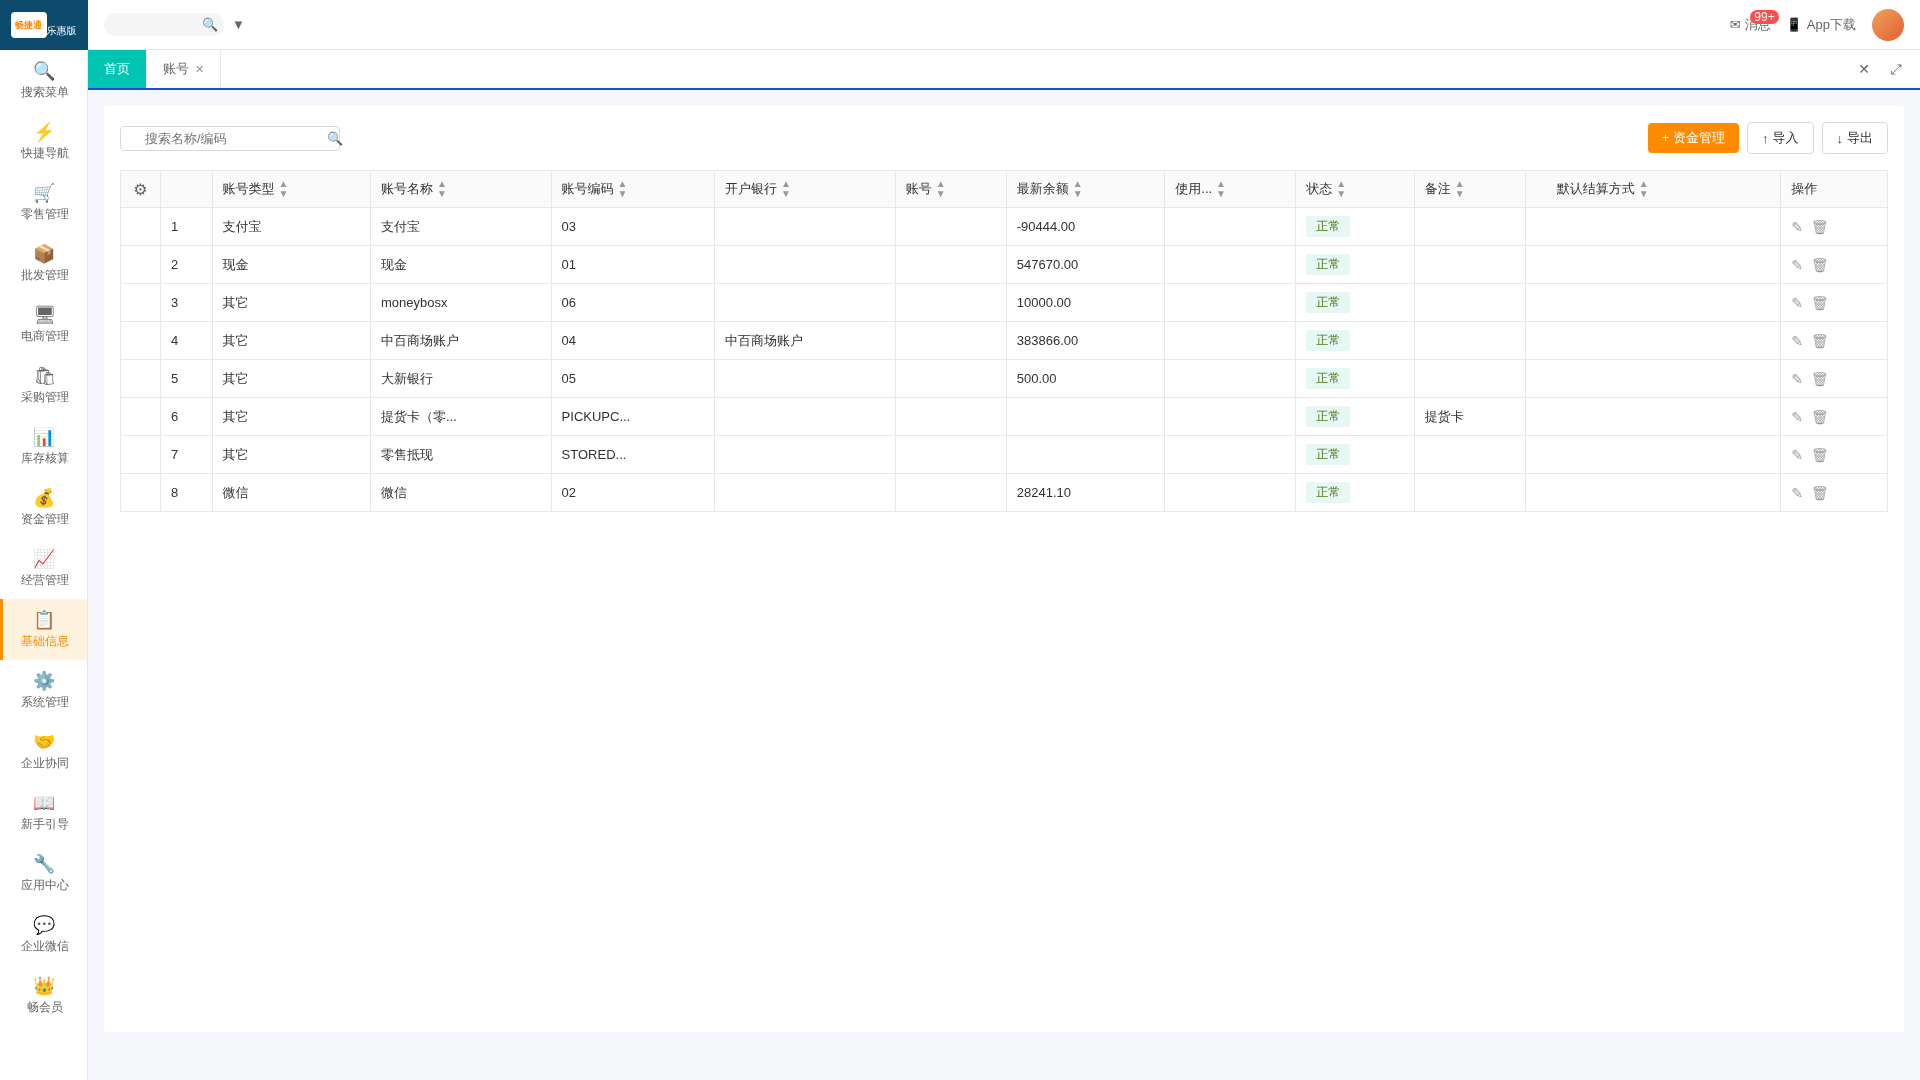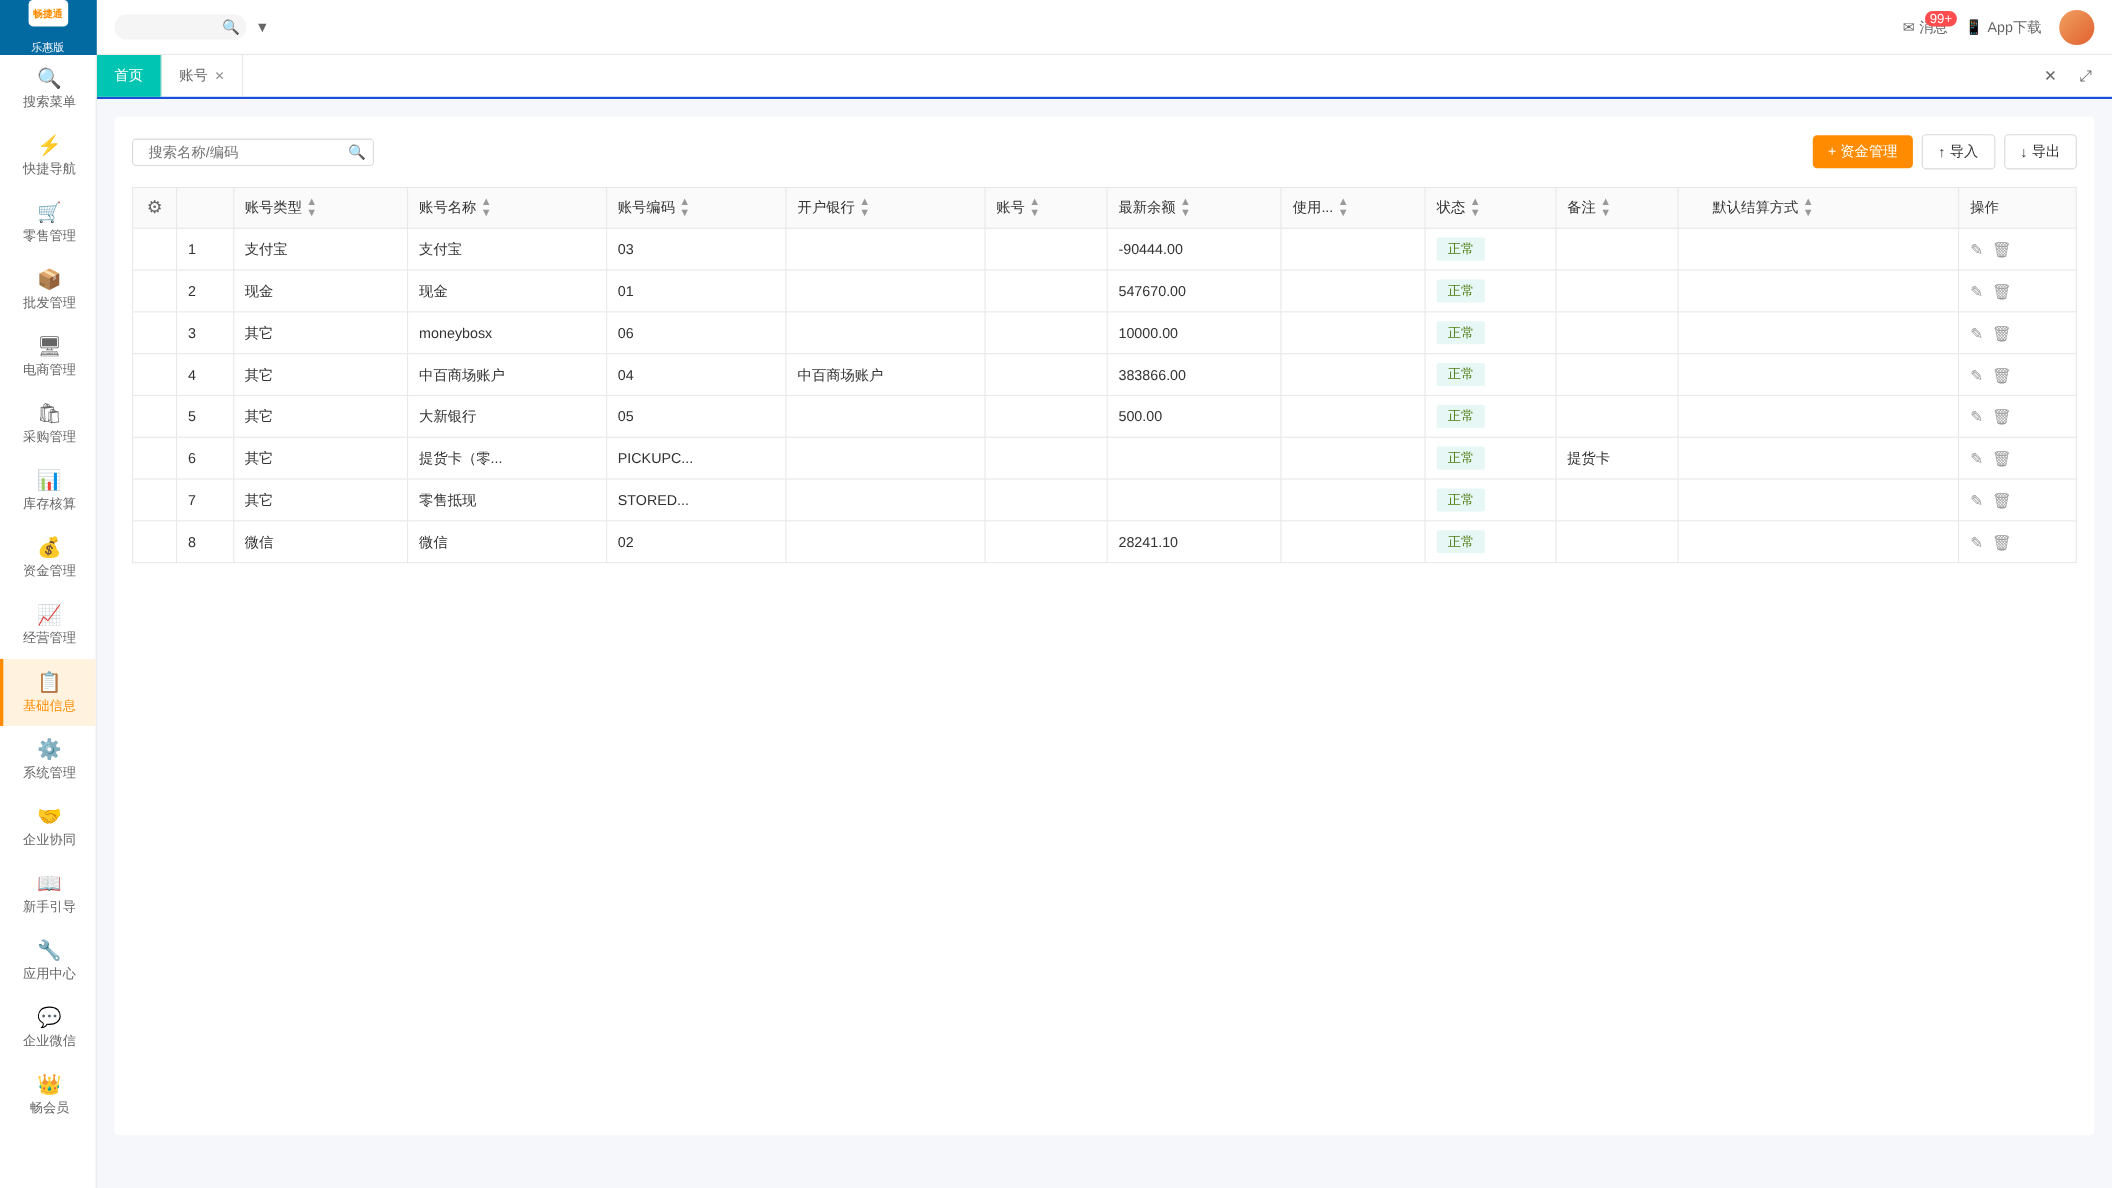--- a/index.html
+++ b/index.html
@@ -11,25 +11,25 @@
       background: #fff;
       display: flex;
       flex-direction: column;
       align-items: center;
       border-right: 1px solid #e8e8e8;
       flex-shrink: 0;
     }
     .sidebar-logo {
       width: 88px;
       height: 50px;
-      background: #0369a1;
+      background: #0c4a6e;
       display: flex;
       align-items: center;
       justify-content: center;
-      flex-direction: column;
+      flex-direction: row;
     }
     .sidebar-logo .logo-icon {
       width: 36px;
       height: 26px;
       background: #fff;
       border-radius: 4px;
       display: flex;
       align-items: center;
       justify-content: center;
       font-size: 10px;
@@ -212,21 +212,21 @@
     .toolbar-left {
       display: flex;
       align-items: center;
       gap: 8px;
     }
     .search-input-wrap {
       display: flex;
       align-items: center;
       border: 1px solid #d9d9d9;
       border-radius: 4px;
-      padding: 4px 14px;
+      padding: 4px 24px;
       gap: 6px;
       width: 220px;
     }
     .search-input-wrap input {
       border: none;
       outline: none;
       font-size: 13px;
       width: 180px;
     }
     .toolbar-right {

